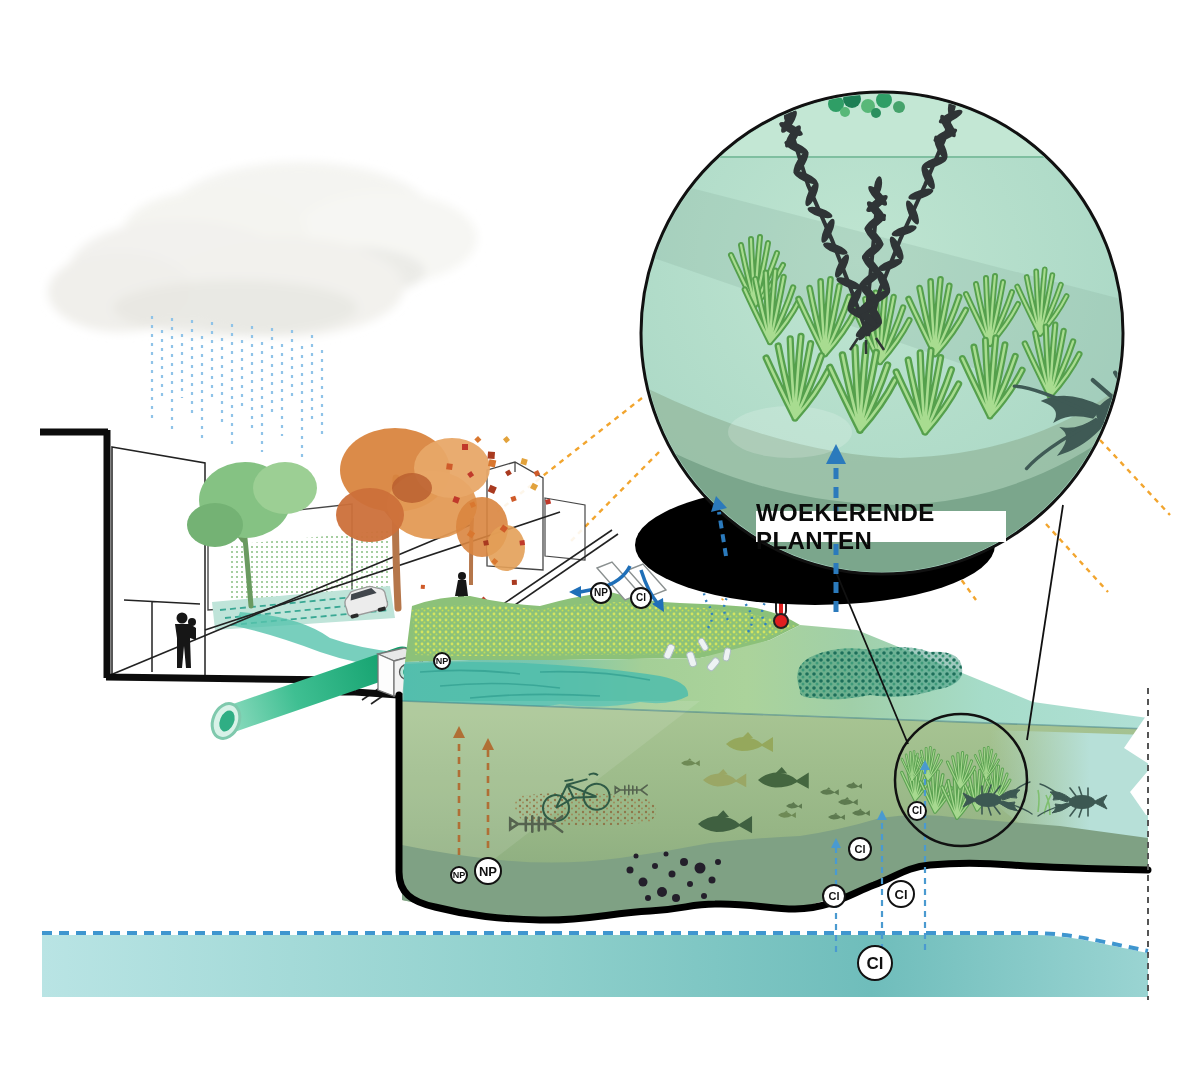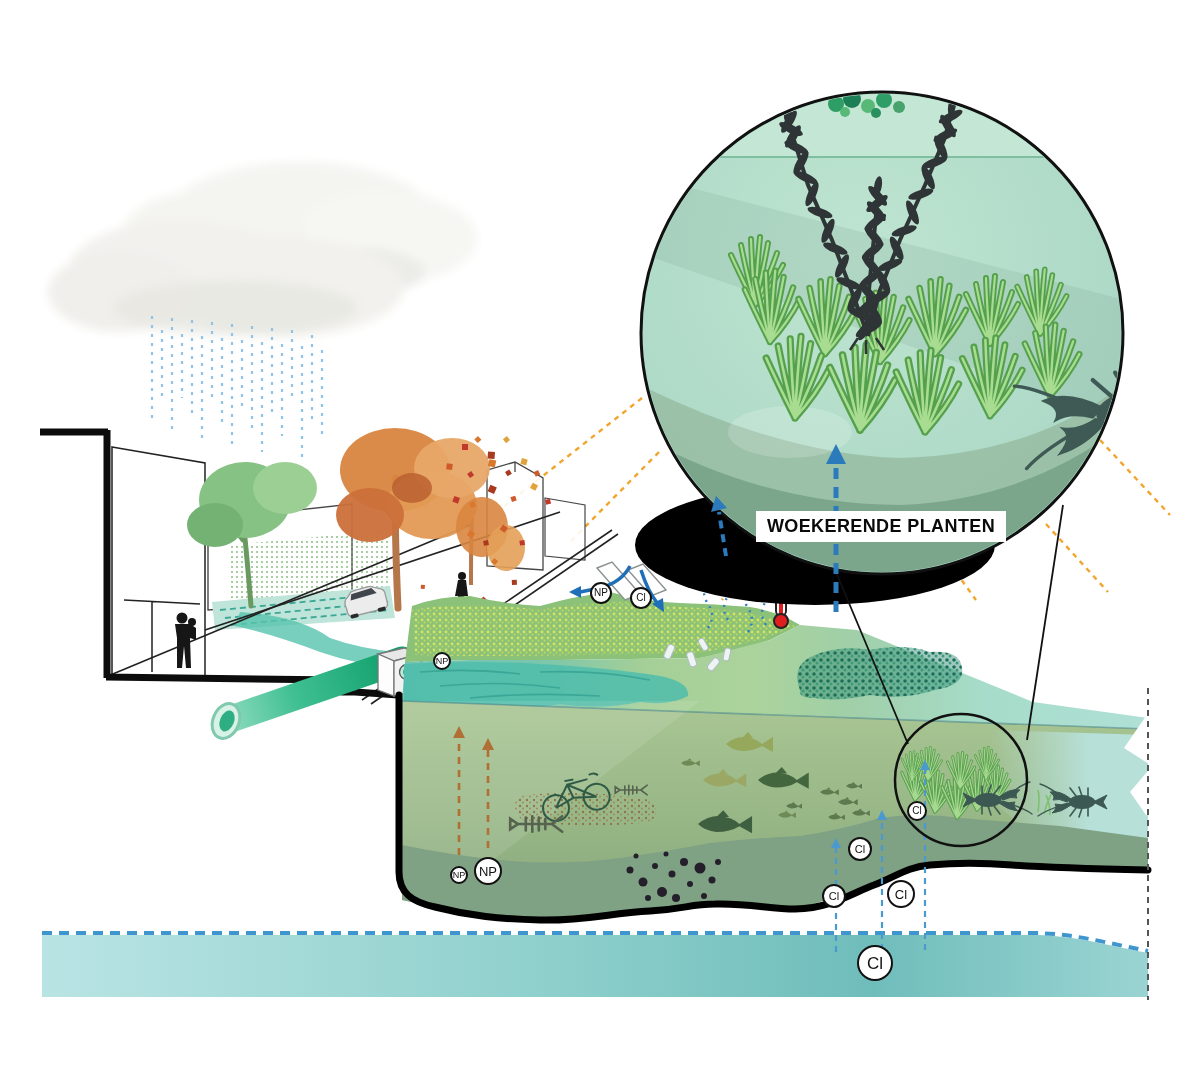--- a/index.html
+++ b/index.html
@@ -1,23 +1,23 @@
 <!DOCTYPE html>
 <html><head>
 <meta charset="utf-8">
 <style>
   html,body{margin:0;padding:0;background:#fff;}
   #stage{position:relative;width:1200px;height:1080px;background:#fff;overflow:hidden;
          font-family:"Liberation Sans",sans-serif;}
   #scene{position:absolute;left:0;top:0;}
   .badge{position:absolute;background:#fff;border:2px solid #111;border-radius:50%;
-         display:flex;align-items:center;justify-content:center;font-weight:normal;color:#111;
+         display:flex;align-items:center;justify-content:center;font-weight:bold;color:#111;
          box-sizing:border-box;line-height:1;}
   #magnifier-label{position:absolute;left:756px;top:511px;width:250px;height:31px;
-         background:#fff;color:#0a0a0a;font-weight:bold;font-size:18px;letter-spacing:.4px;
+         background:#fff;color:#0a0a0a;font-weight:bold;font-size:24px;letter-spacing:.4px;
          display:flex;align-items:center;justify-content:center;}
   .tuftA{fill:none;stroke:#55a04c;stroke-width:6;stroke-linecap:round;}
   .tuftB{fill:none;stroke:#a8dc90;stroke-width:2.2;stroke-linecap:round;}
   .clegs{fill:none;stroke-width:1.6;stroke-linecap:round;}
   .cant{fill:none;stroke-width:1.3;stroke-linecap:round;}
 </style>
 </head>
 <body>
 
 <div id="stage">

